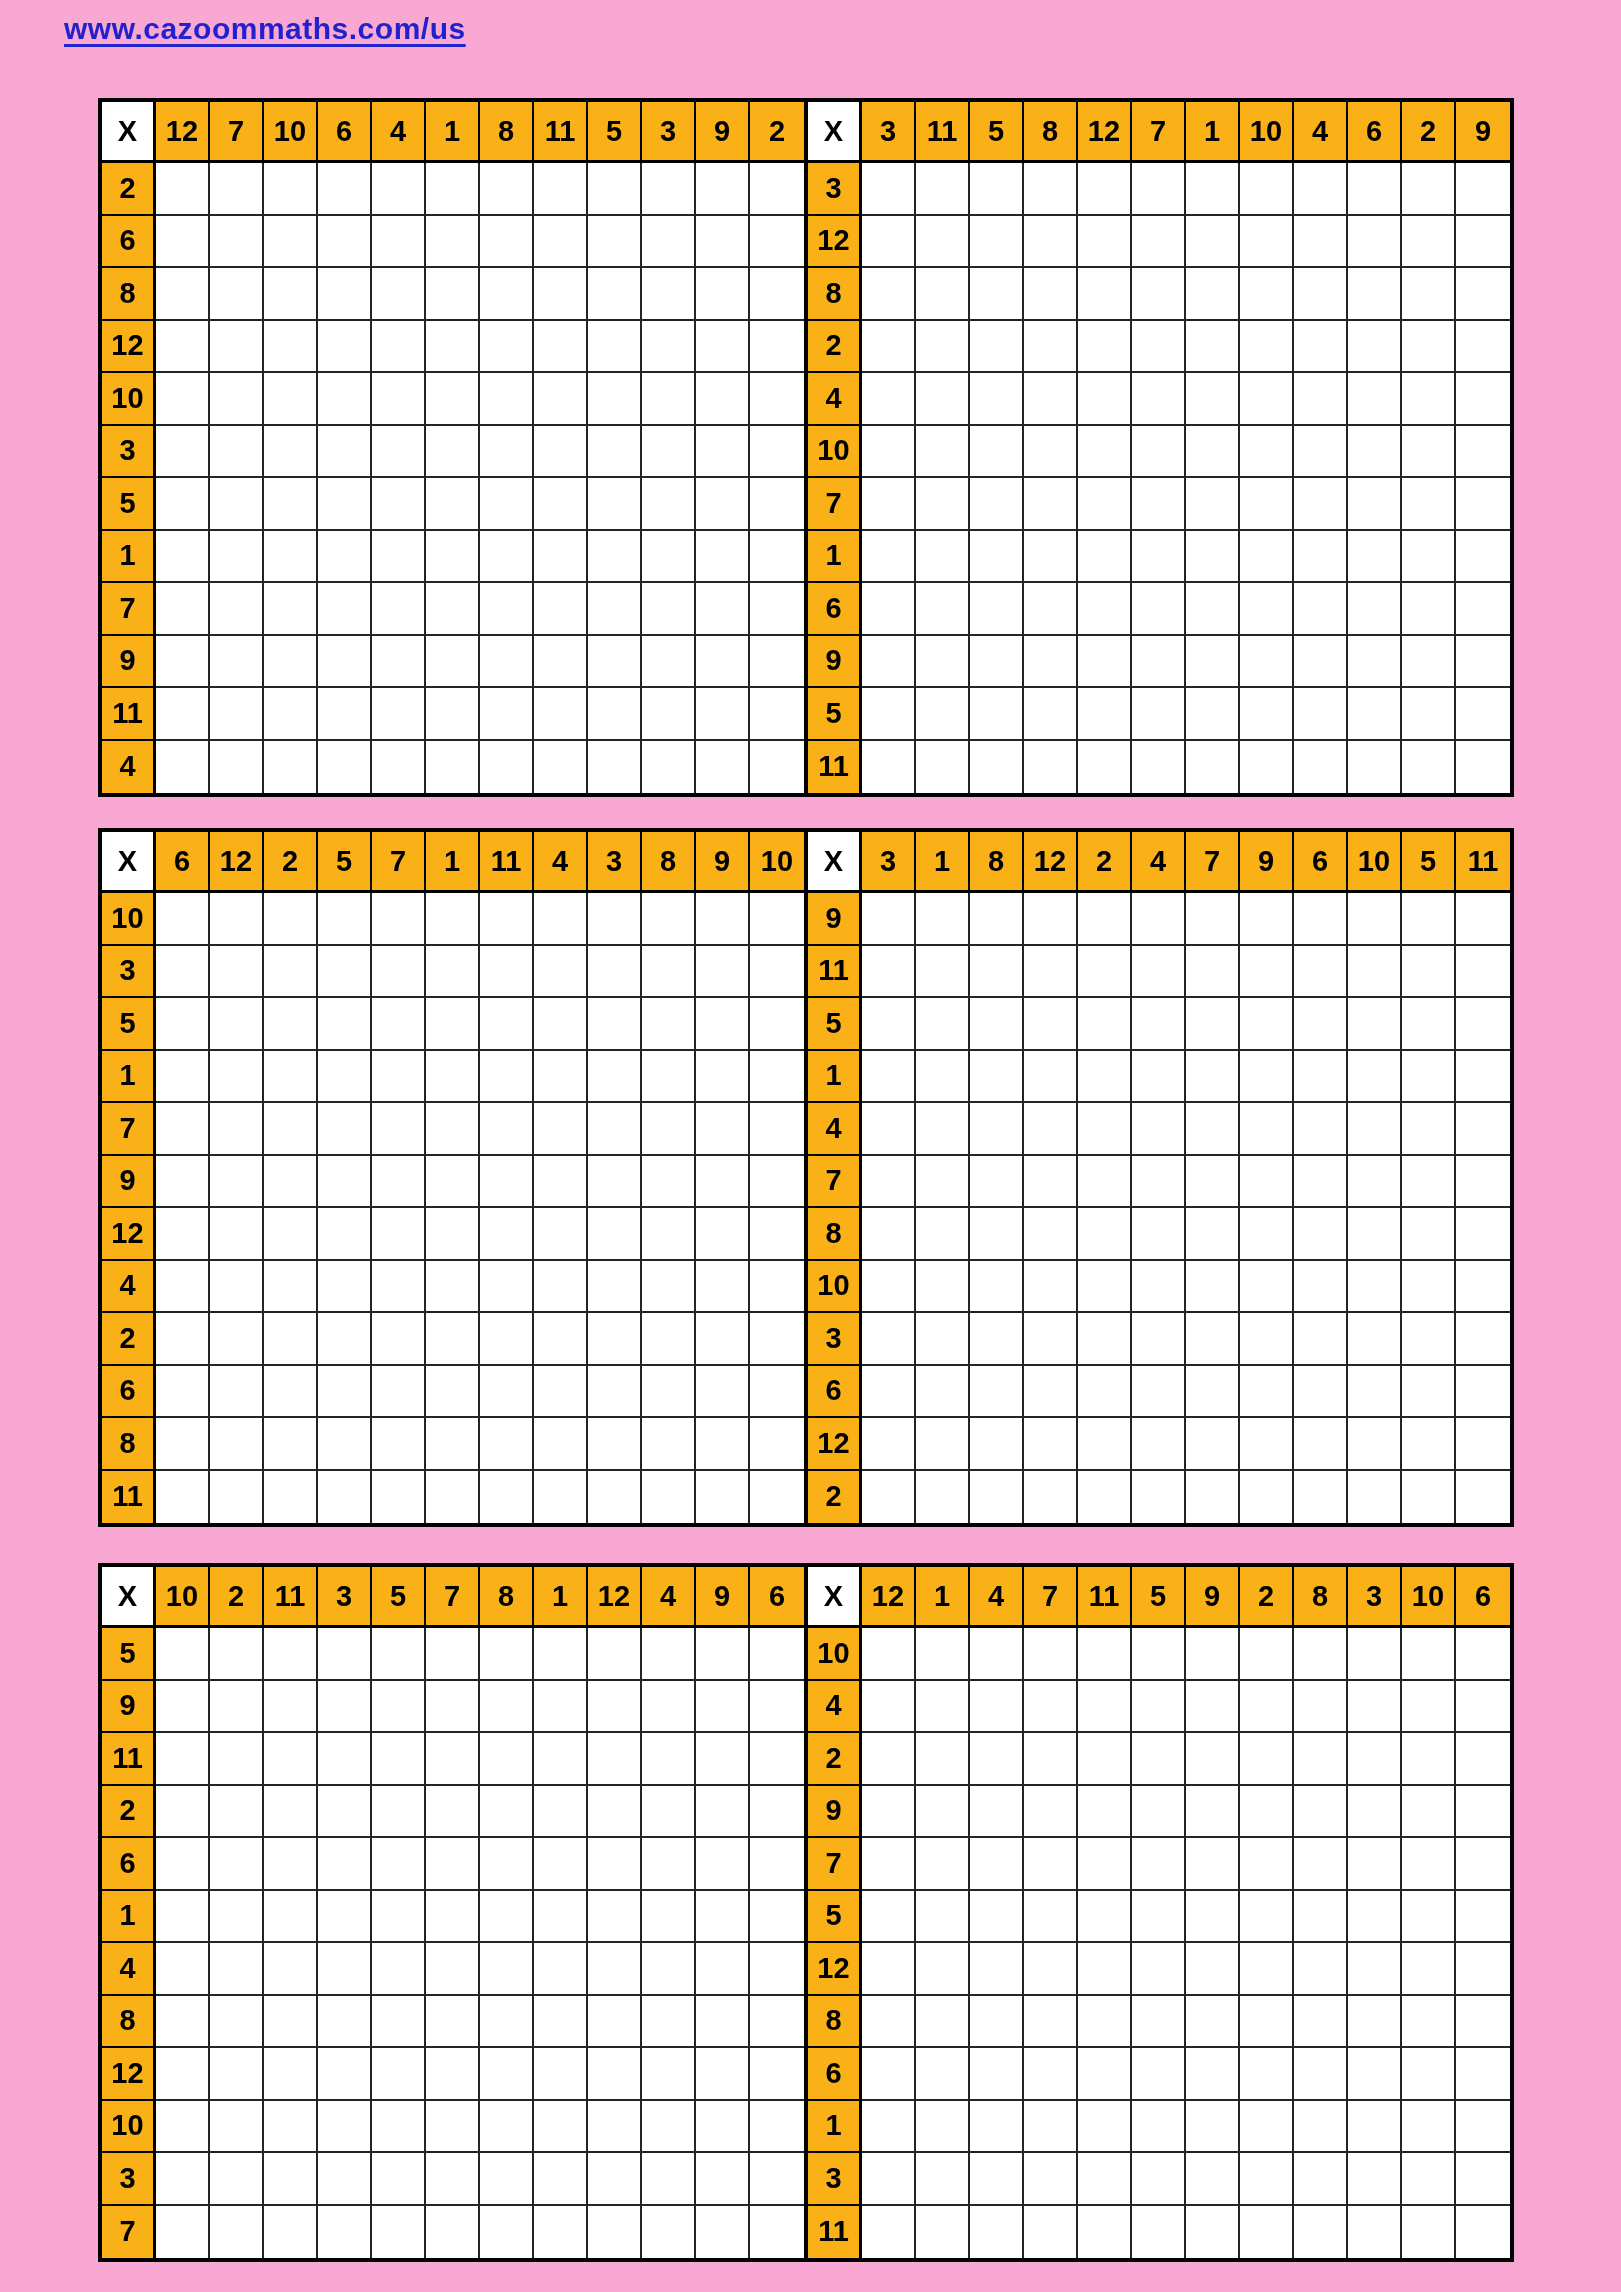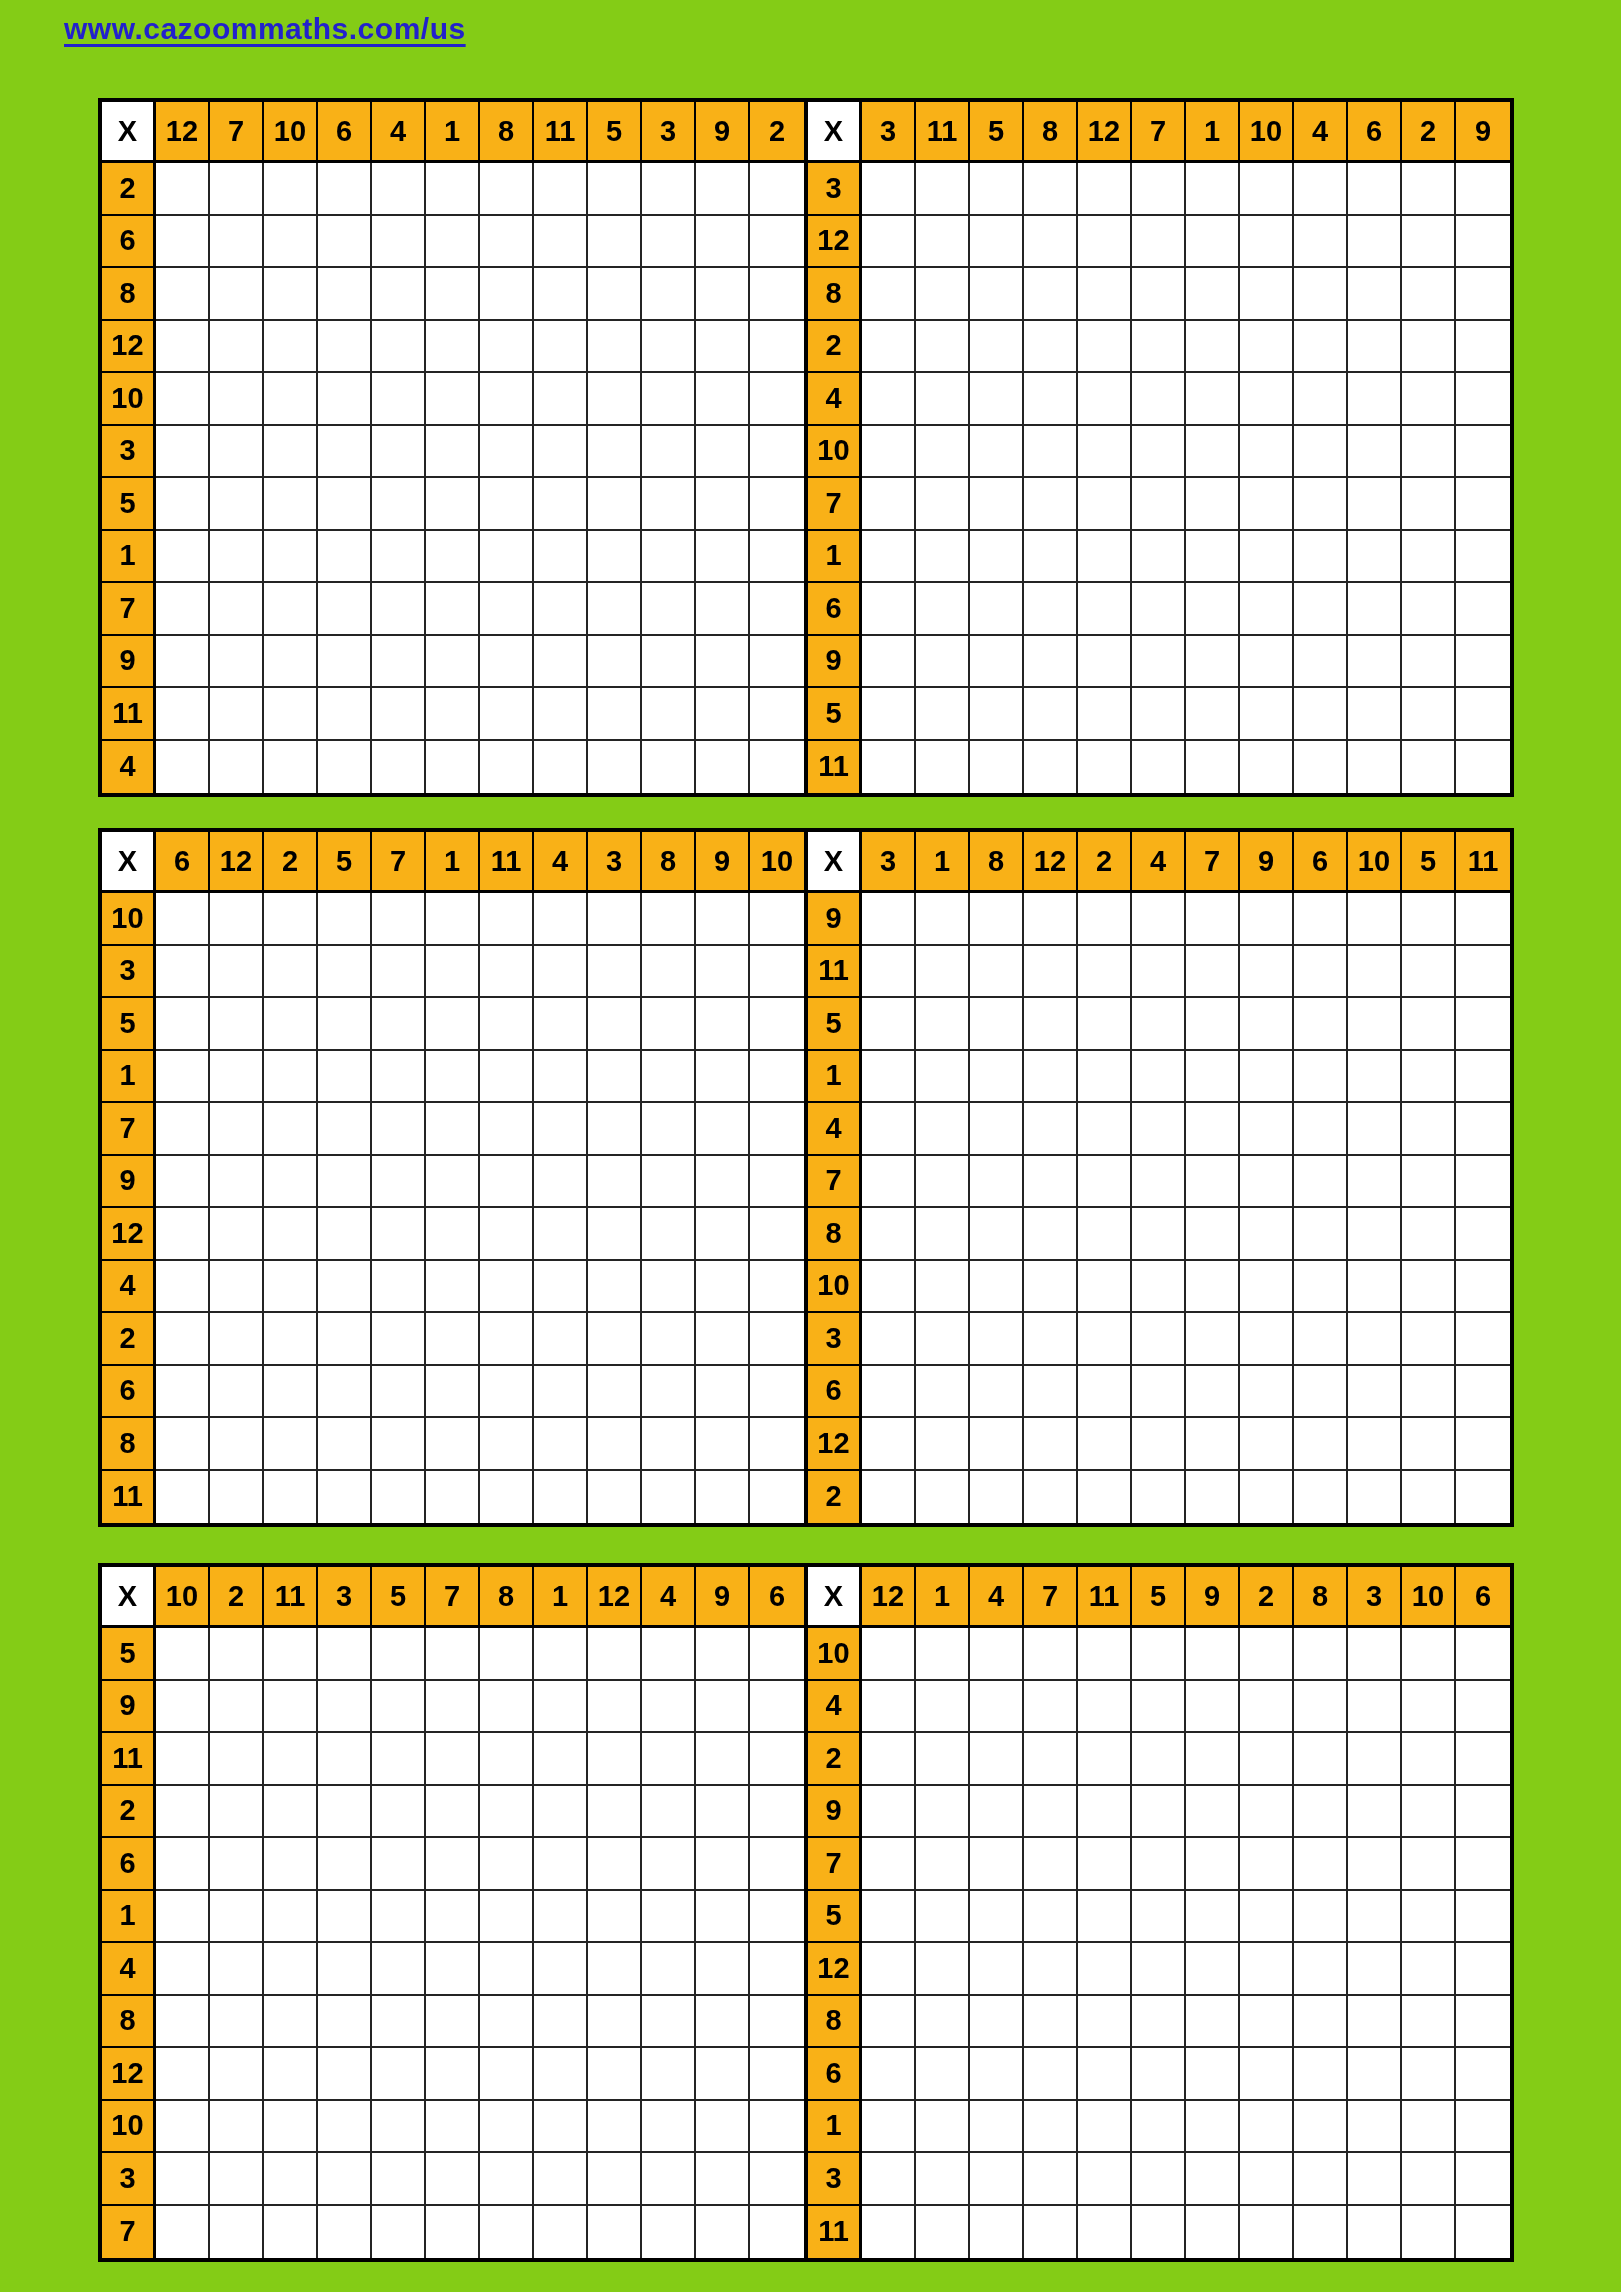--- a/index.html
+++ b/index.html
@@ -5,21 +5,21 @@
   html, body {
     margin: 0;
     padding: 0;
     background: #ffffff;
     font-family: "Liberation Sans", sans-serif;
   }
   .page {
     position: relative;
     width: 1621px;
     height: 2293px;
-    background: #84cc16;
+    background: #f9a8d4;
     overflow: hidden;
   }
   .site-url {
     position: absolute;
     left: 64px;
     top: 11.8px;
     font-size: 30px;
     font-weight: bold;
     color: var(--link-blue, #2222cc);
     text-decoration: underline;

